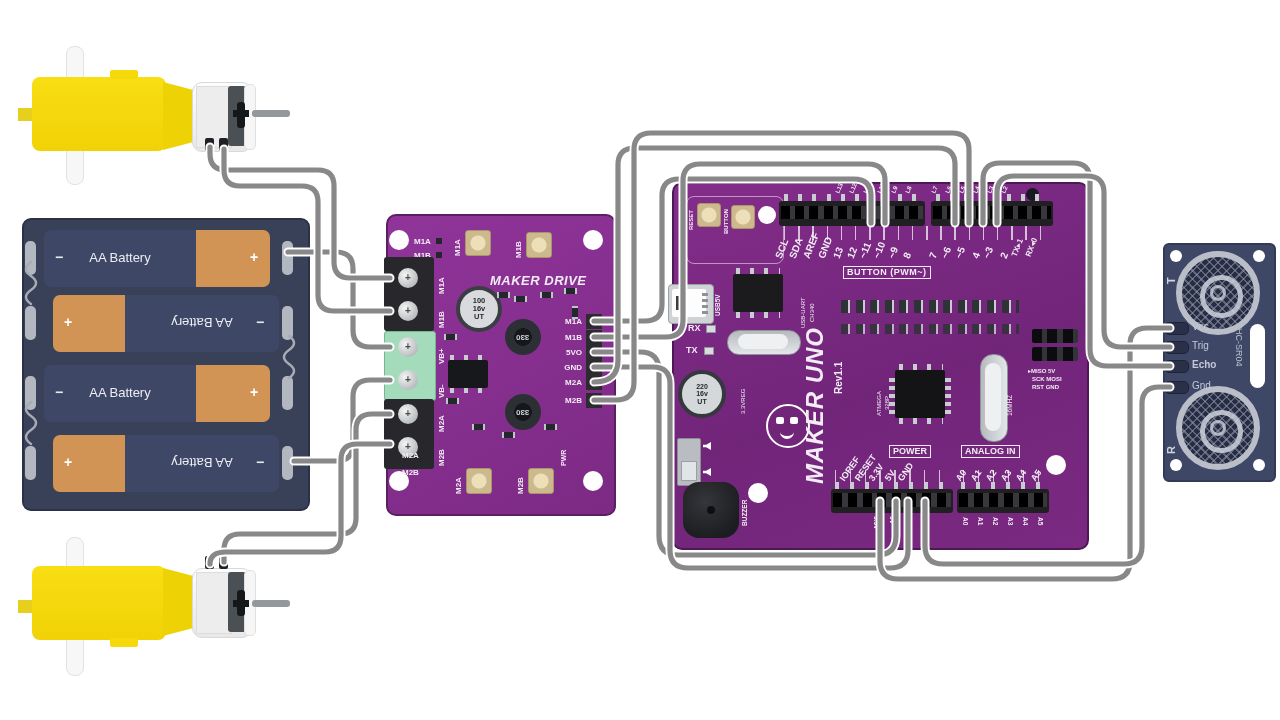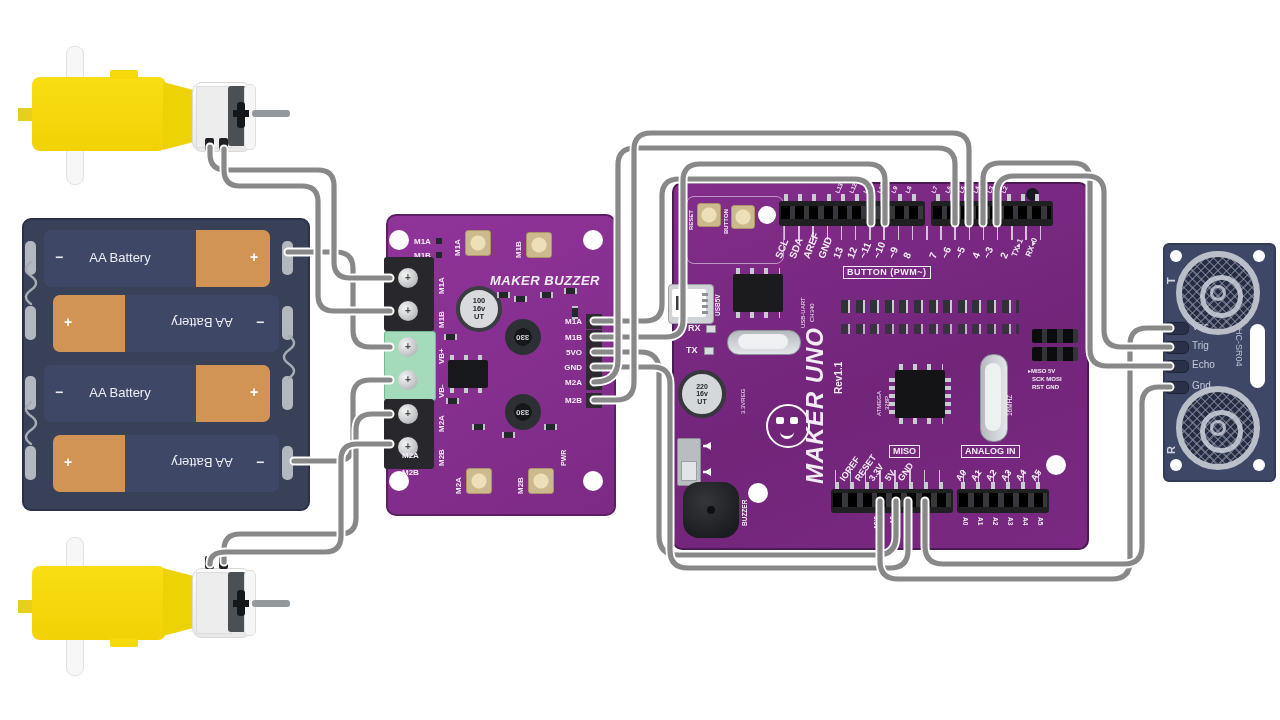--- a/index.html
+++ b/index.html
@@ -114,21 +114,21 @@
     <span class="silk" style="left:414px;top:238px;font-size:8px;">M1A</span>
     <span class="silk" style="left:414px;top:252px;font-size:8px;">M1B</span>
     <div class="abs" style="left:436px;top:238px;width:6px;height:6px;background:#23262b;"></div>
     <div class="abs" style="left:436px;top:252px;width:6px;height:6px;background:#23262b;"></div>
 
     <div class="btn" style="left:465px;top:230px;width:24px;height:24px;"></div>
     <div class="btn" style="left:526px;top:232px;width:24px;height:24px;"></div>
     <span class="silk vup" style="left:454px;top:230px;height:26px;font-size:8px;">M1A</span>
     <span class="silk vup" style="left:515px;top:232px;height:26px;font-size:8px;">M1B</span>
 
-    <span class="silk" style="left:490px;top:274px;font-size:13px;font-style:italic;letter-spacing:.5px;">MAKER BUZZER</span>
+    <span class="silk" style="left:490px;top:274px;font-size:13px;font-style:italic;letter-spacing:.5px;">MAKER DRIVE</span>
 
     <div class="abs" style="left:456px;top:286px;width:38px;height:38px;border-radius:50%;border:4px solid #3a3e42;background:#d8dadd;display:flex;flex-direction:column;align-items:center;justify-content:center;color:#26282b;font-weight:700;font-size:7.5px;line-height:1.05;">
       <span>100</span>
       <span>16v</span>
       <span>UT</span>
     </div>
 
     <div class="abs" style="left:505px;top:319px;width:36px;height:36px;border-radius:50%;background:radial-gradient(circle,#15171a 0 34%,#2c3035 35% 74%,#1c1e22 75%);display:flex;align-items:center;justify-content:center;">
       <span style="color:#cfd2d6;font-size:8px;font-weight:700;transform:rotate(180deg);">330</span>
     </div>
@@ -301,21 +301,21 @@
     <div class="abs" style="left:980px;top:354px;width:26px;height:86px;border-radius:13px;background:linear-gradient(90deg,#b6babf,#e3e6e9);border:1px solid #8f9499;"></div>
     <div class="abs" style="left:985px;top:363px;width:16px;height:68px;border-radius:8px;background:#eef0f2;"></div>
     <span class="silk vup" style="left:1007px;top:372px;height:44px;font-size:6.5px;font-weight:400;">16MHZ</span>
 
     <div class="abs" style="left:1032px;top:329px;width:46px;height:14px;background:repeating-linear-gradient(90deg,#0c0c0e 0 10px,#33333a 10px 15.3px);border-radius:2px;"></div>
     <div class="abs" style="left:1032px;top:347px;width:46px;height:14px;background:repeating-linear-gradient(90deg,#0c0c0e 0 10px,#33333a 10px 15.3px);border-radius:2px;"></div>
     <span class="silk" style="left:1028px;top:368px;font-size:6px;">▸MISO 5V</span>
     <span class="silk" style="left:1032px;top:376px;font-size:6px;">SCK MOSI</span>
     <span class="silk" style="left:1032px;top:384px;font-size:6px;">RST GND</span>
 
-    <span class="silk boxlabel" style="left:889px;top:445px;font-size:9px;">MISO</span>
+    <span class="silk boxlabel" style="left:889px;top:445px;font-size:9px;">POWER</span>
     <span class="silk boxlabel" style="left:961px;top:445px;font-size:9px;">ANALOG IN</span>
 
     <span class="plabel" style="left:846px;top:474px;">IOREF</span>
     <span class="plabel" style="left:861px;top:474px;">RESET</span>
     <span class="plabel" style="left:875px;top:474px;">3.3V</span>
     <span class="plabel" style="left:891px;top:474px;">5V</span>
     <span class="plabel" style="left:904px;top:474px;">GND</span>
 
     <span class="plabel" style="left:962px;top:474px;">A0</span>
     <span class="plabel" style="left:977px;top:474px;">A1</span>
@@ -361,21 +361,21 @@
     <span class="silk vup" style="left:1166px;top:438px;height:16px;font-size:11px;color:#cfd3dc;">R</span>
     <div class="abs" style="left:1250px;top:324px;width:15px;height:64px;background:#fff;border-radius:8px;"></div>
     <span class="silk vdn" style="left:1234px;top:328px;font-size:9px;font-weight:400;color:#b9c0d2;">HC-SR04</span>
 
     <div class="abs" style="left:1164px;top:322px;width:23px;height:11px;background:#2a3048;border:1px solid #1d2337;border-radius:5px;"></div>
     <div class="abs" style="left:1164px;top:341px;width:23px;height:11px;background:#2a3048;border:1px solid #1d2337;border-radius:5px;"></div>
     <div class="abs" style="left:1164px;top:360px;width:23px;height:11px;background:#2a3048;border:1px solid #1d2337;border-radius:5px;"></div>
     <div class="abs" style="left:1164px;top:381px;width:23px;height:11px;background:#2a3048;border:1px solid #1d2337;border-radius:5px;"></div>
     <span class="silk" style="left:1192px;top:322px;font-size:10px;font-weight:400;color:#c3c9d9;">Vcc</span>
     <span class="silk" style="left:1192px;top:341px;font-size:10px;font-weight:400;color:#c3c9d9;">Trig</span>
-    <span class="silk" style="left:1192px;top:360px;font-size:10px;font-weight:400;color:#c3c9d9;">Echo</span>
+    <span class="silk" style="left:1192px;top:360px;font-size:10px;font-weight:700;color:#c3c9d9;">Echo</span>
     <span class="silk" style="left:1192px;top:381px;font-size:10px;font-weight:400;color:#c3c9d9;">Gnd</span>
   </div>
 
   <svg width="1280" height="720" style="position:absolute;left:0;top:0;pointer-events:none;">
 
     <path class="spring" d="M31,262 q-10,7 0,14 q10,7 0,14 q-10,7 0,14"></path>
     <path class="spring" d="M289,336 q10,7 0,14 q-10,7 0,14 q10,7 0,14"></path>
     <path class="spring" d="M31,402 q-10,7 0,14 q10,7 0,14 q-10,7 0,14"></path>
 
     <path d="M288,252 L336,252 Q353,252 353,269 L353,330 Q353,347 370,347 L390,347" class="wire-outline"></path>

